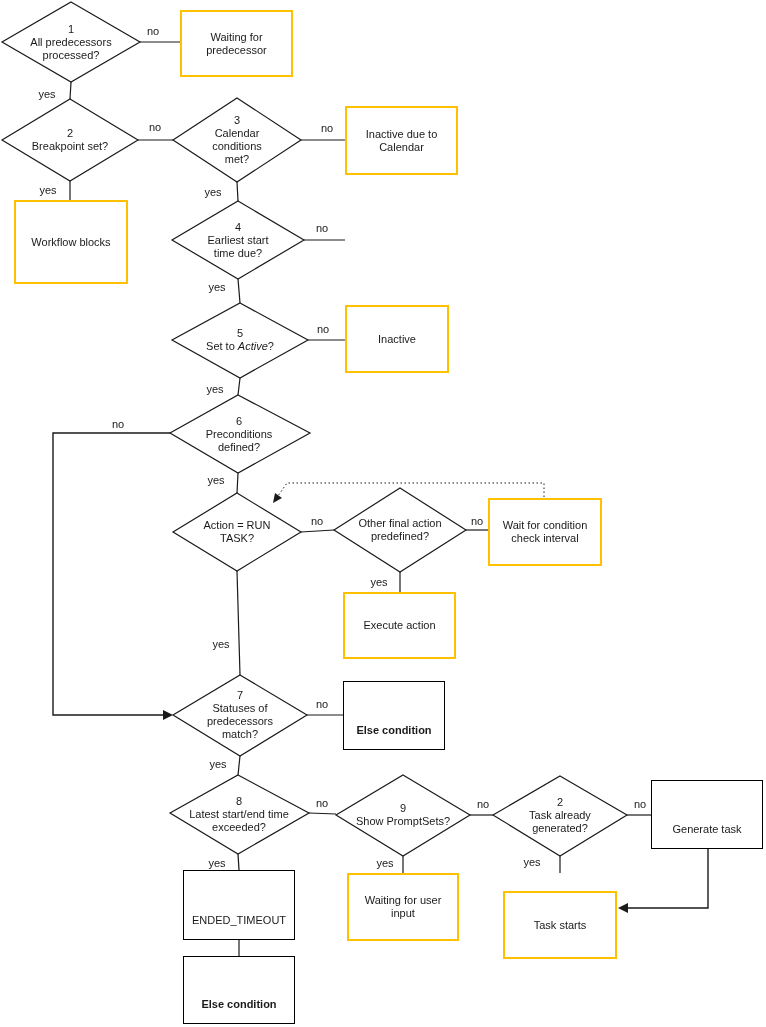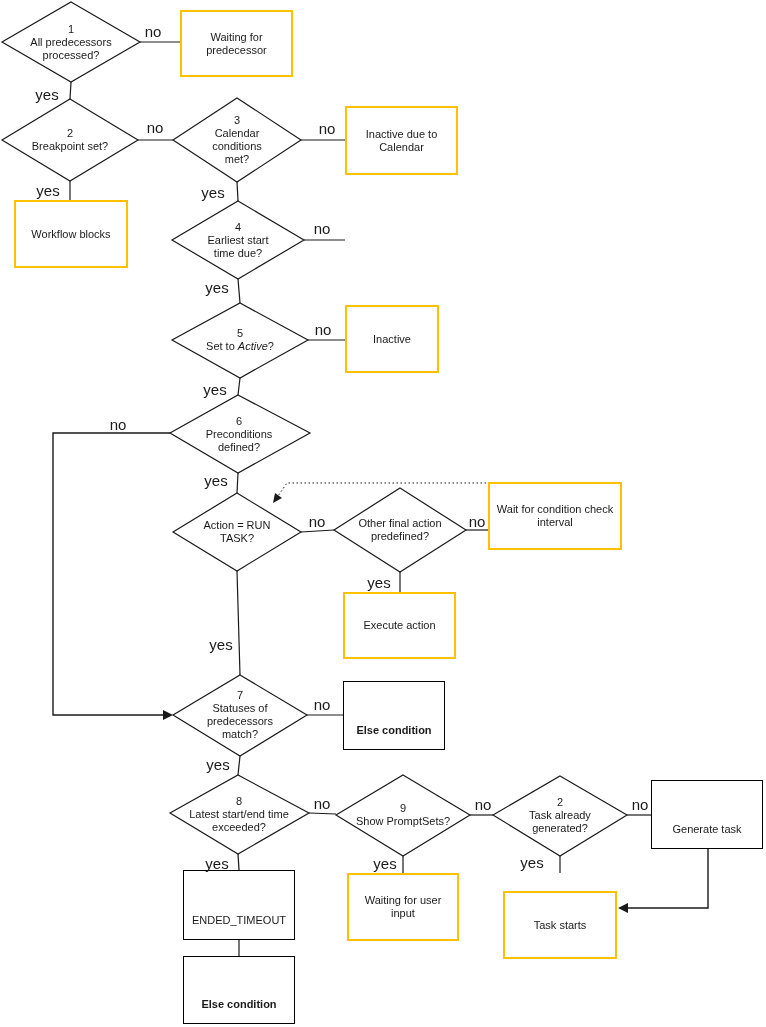--- a/index.html
+++ b/index.html
@@ -21,21 +21,21 @@
     display:flex;align-items:center;justify-content:center;
     text-align:center;font-size:11px;line-height:13px;
     background:#ffffff;padding:12px 6px;
   }
   .node.outcome{border:2px solid #FFC000;}
   .node.terminal{border:1.5px solid #000000;align-items:flex-end;}
   .node.bold{font-weight:bold;}
   
   .elabel{
     position:absolute;transform:translate(-50%,-50%);
-    font-size:15px;line-height:11px;white-space:nowrap;
+    font-size:11px;line-height:11px;white-space:nowrap;
   }
 </style>
 </head>
 <body>
 
 <div class="stage">
 
   <svg class="wires" width="766" height="1027" viewBox="0 0 766 1027">
     <g stroke="#1a1a1a" stroke-width="1.2" fill="none">
       <line x1="71" y1="82" x2="70" y2="99"></line>
@@ -123,27 +123,27 @@
   <div class="dtext" style="left:560px;top:815px;width:84px">
     <span class="num">2</span><span>Task already generated?</span>
   </div>
 
   <div class="node outcome" style="left:180px;top:10px;width:113px;height:67px">
       <span>Waiting for predecessor</span>
     </div>
   <div class="node outcome" style="left:345px;top:106px;width:113px;height:69px">
       <span>Inactive due to Calendar</span>
     </div>
-  <div class="node outcome" style="left:14px;top:200px;width:114px;height:68px">
+  <div class="node outcome" style="left:14px;top:200px;width:114px;height:84px">
       <span>Workflow blocks</span>
     </div>
-  <div class="node outcome" style="left:345px;top:305px;width:94px;height:68px">
+  <div class="node outcome" style="left:345px;top:305px;width:104px;height:68px">
       <span>Inactive</span>
     </div>
-  <div class="node outcome" style="left:488px;top:482px;width:134px;height:68px">
+  <div class="node outcome" style="left:488px;top:498px;width:114px;height:68px">
       <span>Wait for condition check interval</span>
     </div>
   <div class="node outcome" style="left:343px;top:592px;width:113px;height:67px">
       <span>Execute action</span>
     </div>
   <div class="node terminal bold" style="left:343px;top:681px;width:102px;height:69px">
       <span>Else condition</span>
     </div>
   <div class="node terminal" style="left:651px;top:780px;width:112px;height:69px">
       <span>Generate task</span>

